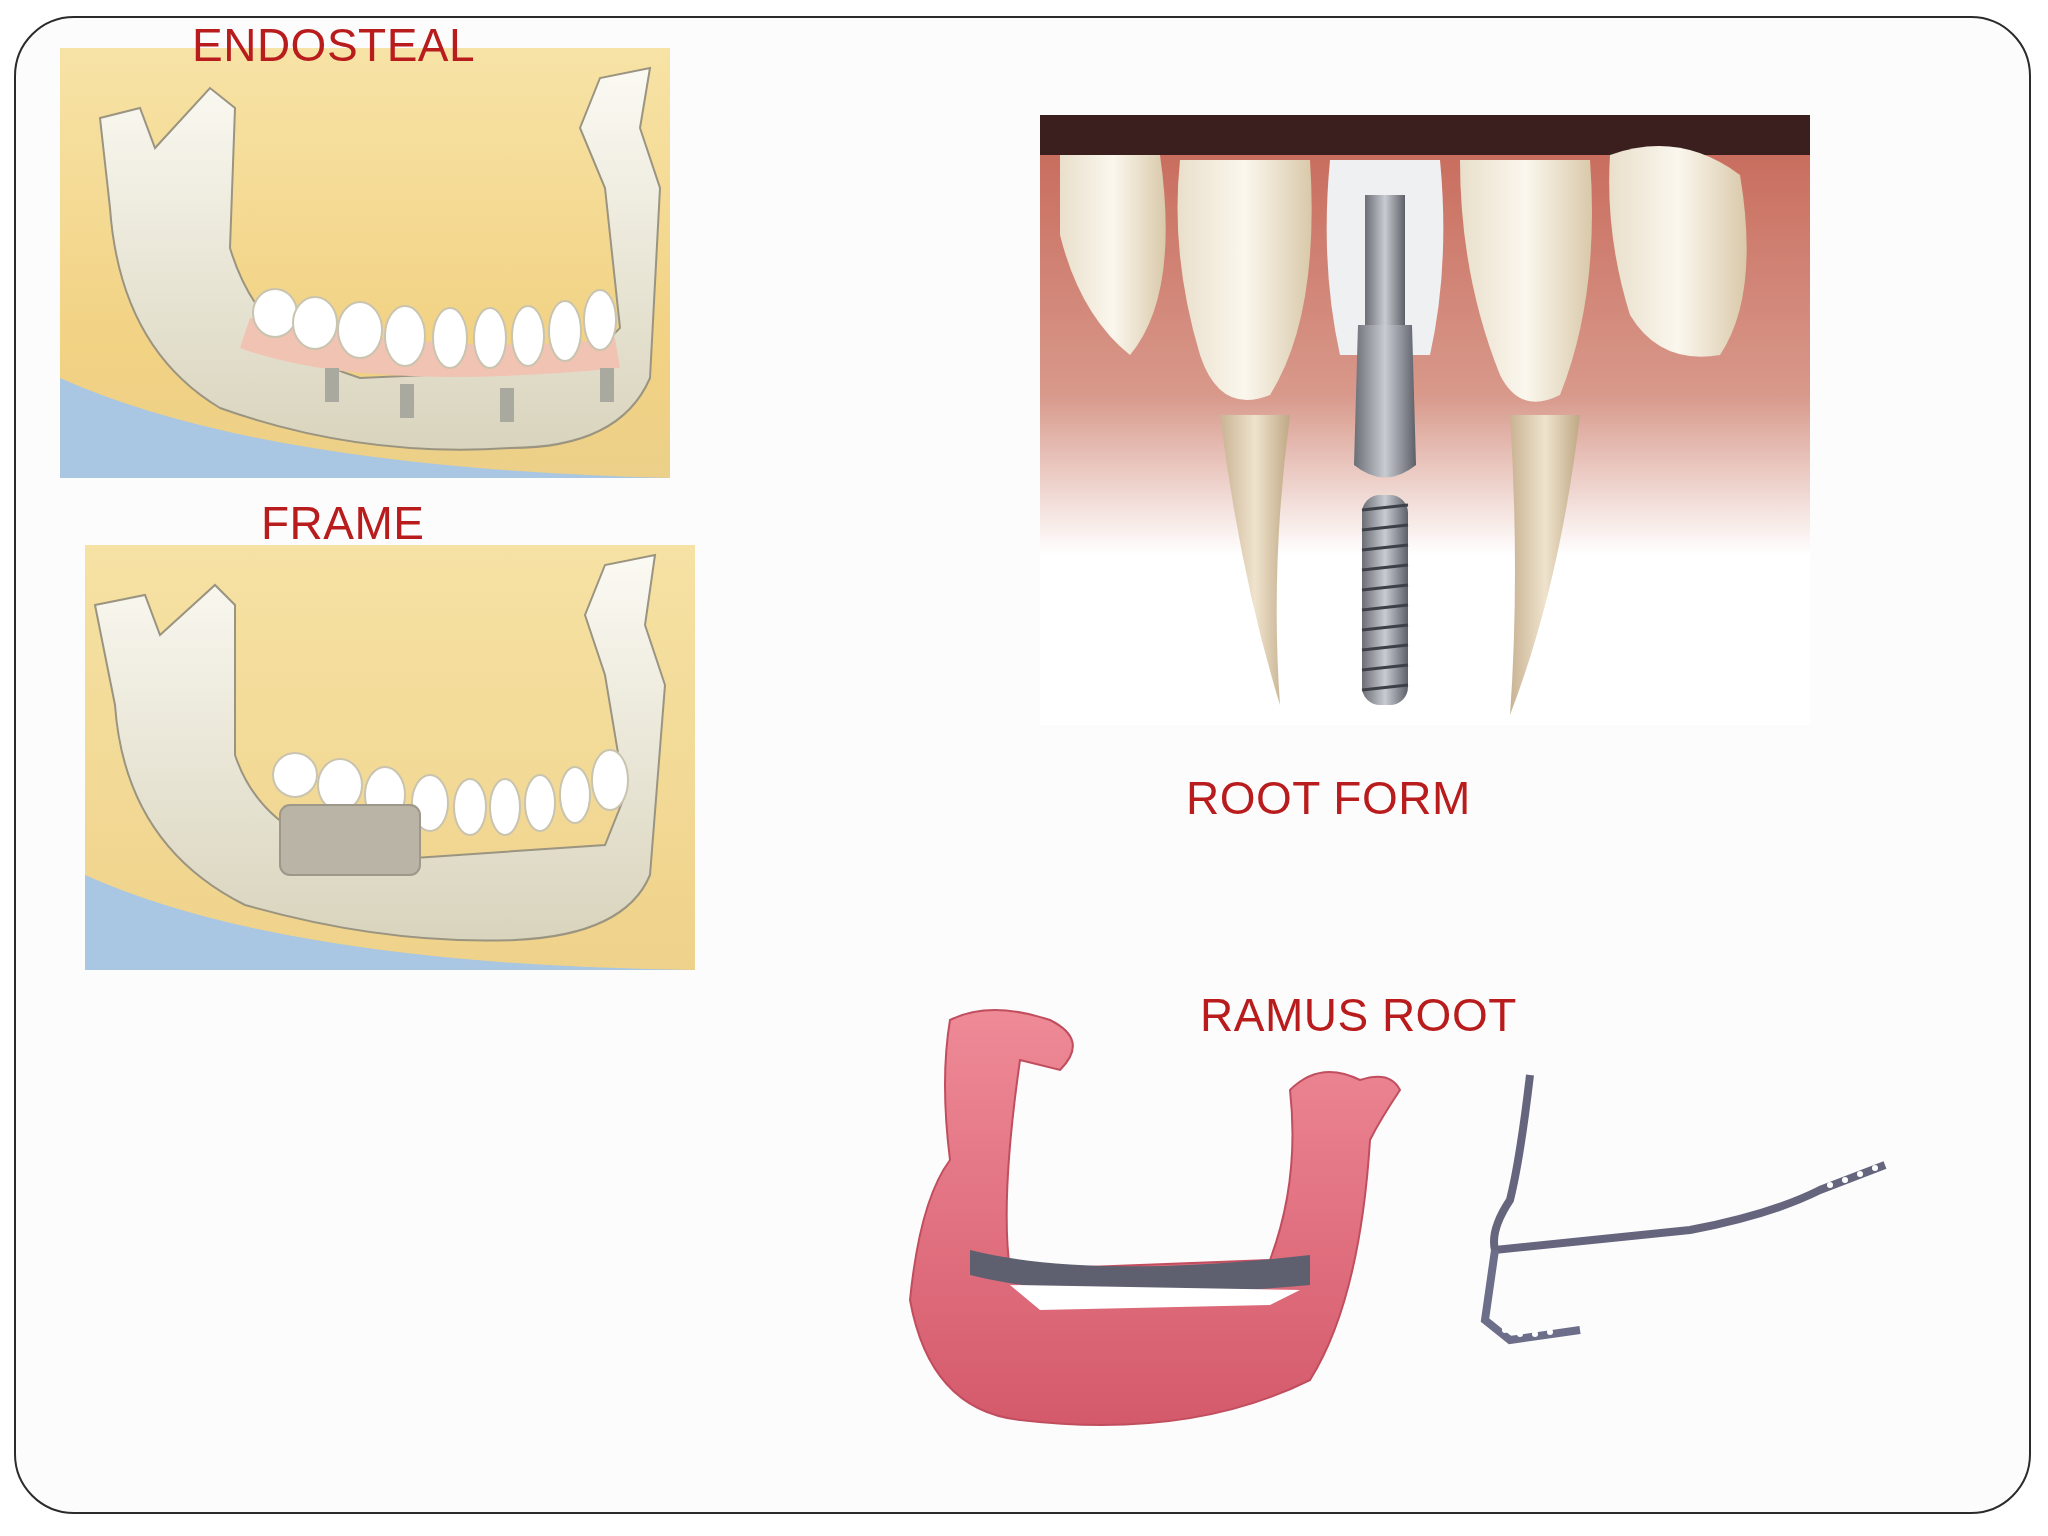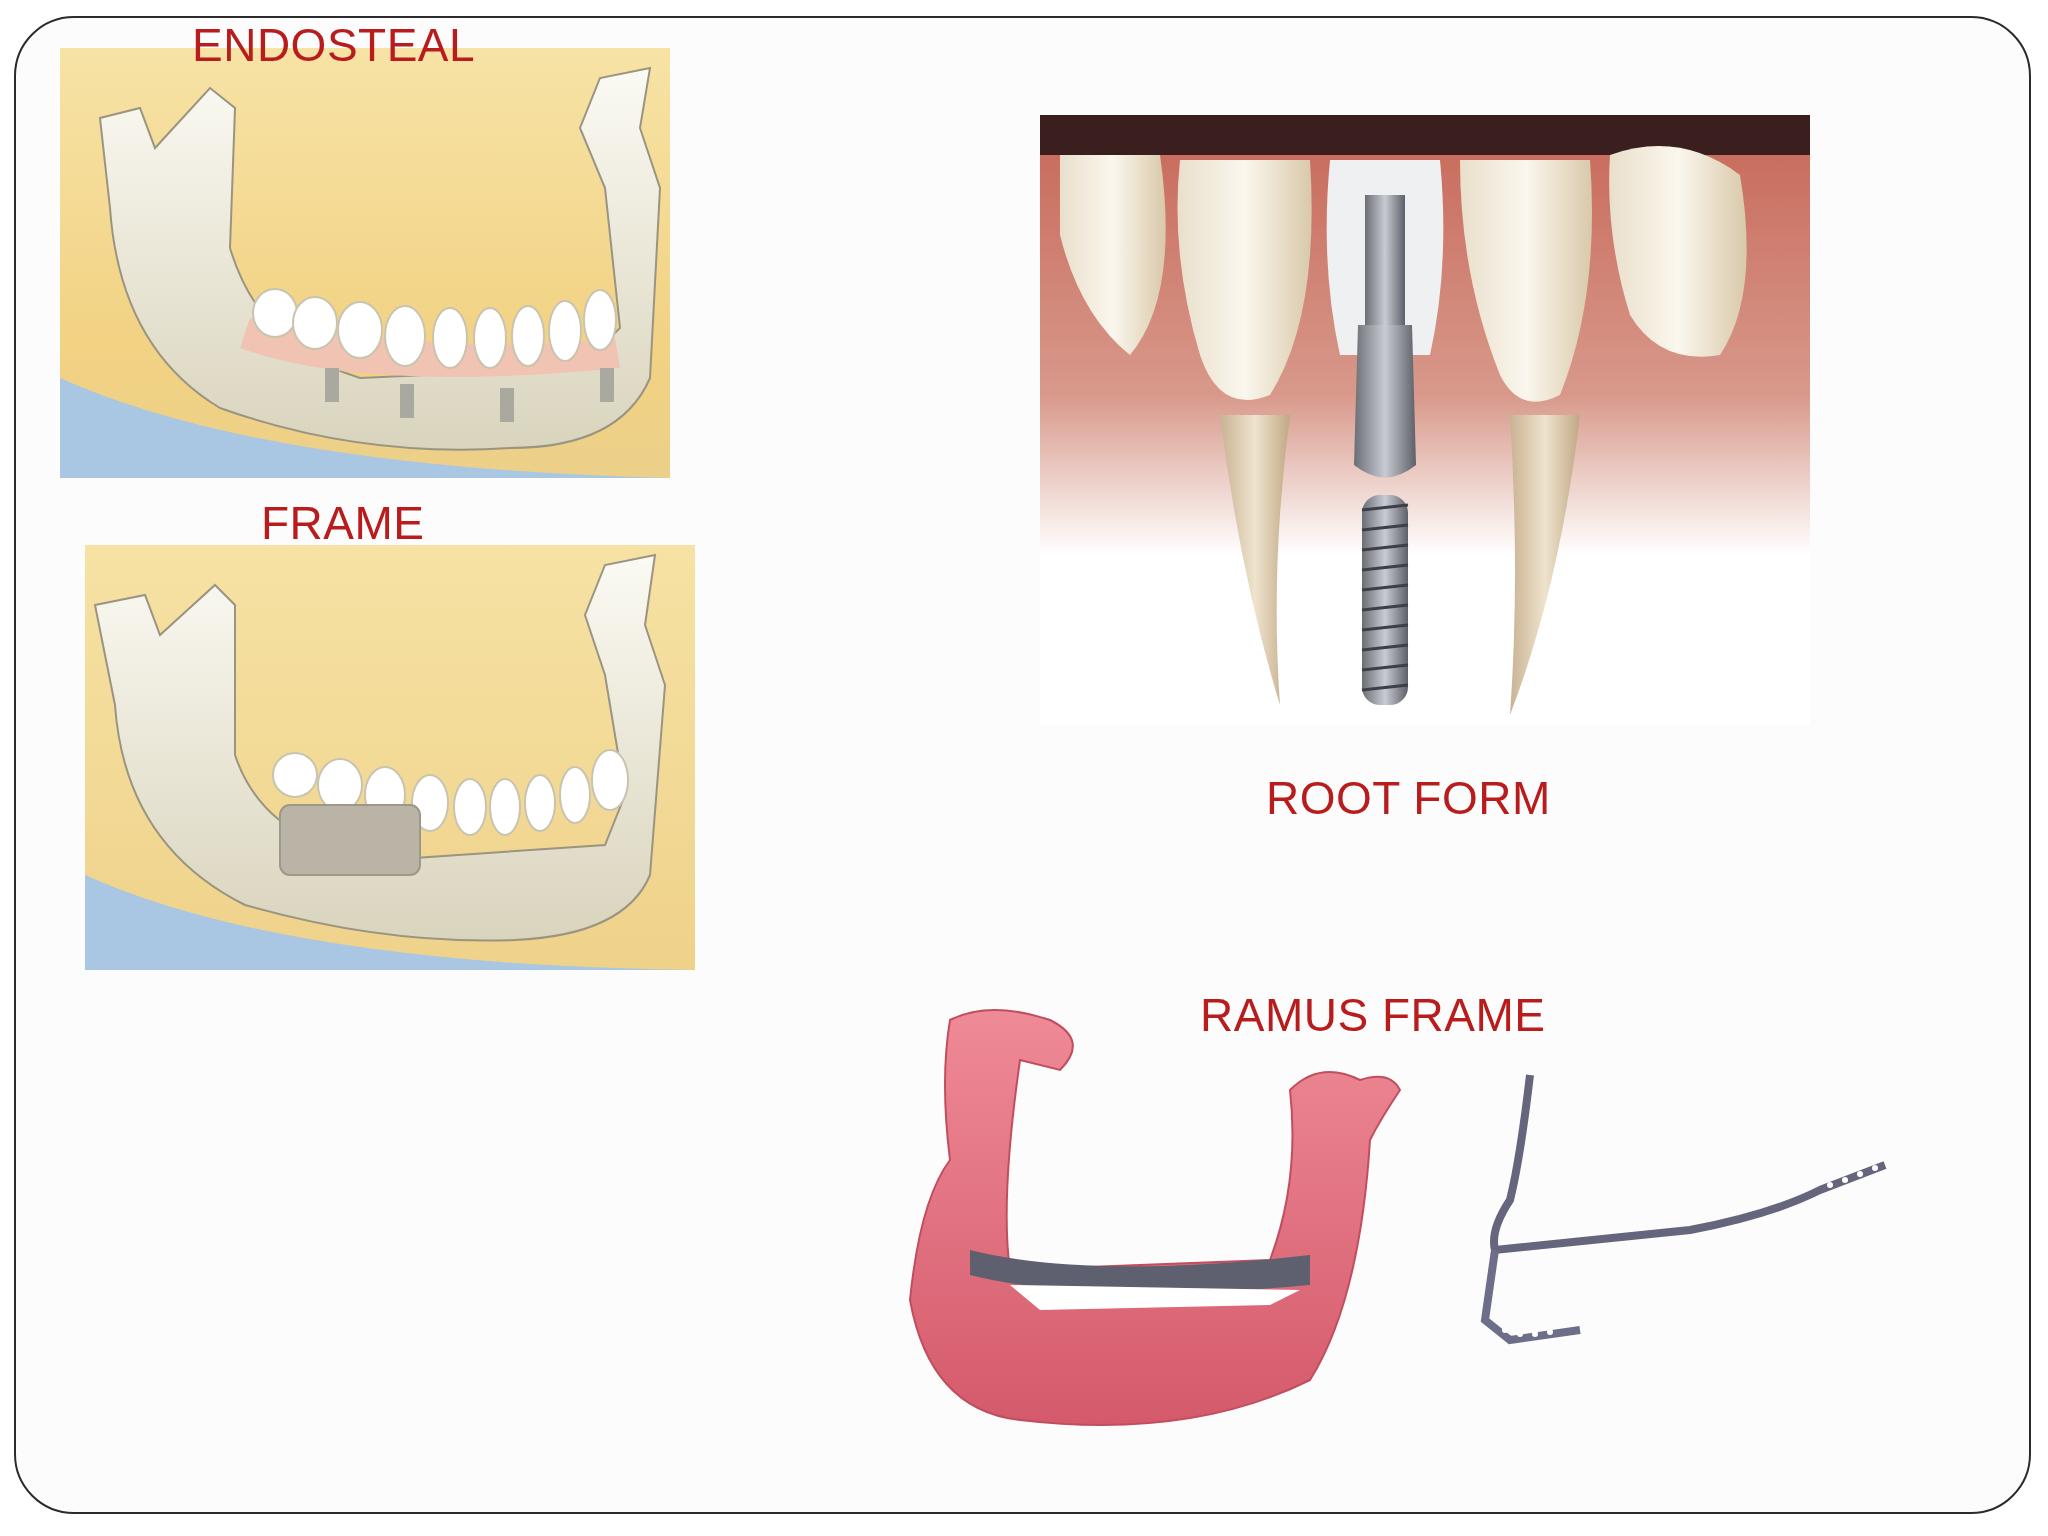--- a/index.html
+++ b/index.html
@@ -131,21 +131,21 @@
     <path d="M20 40 L120 40 Q140 180 90 240 Q40 200 20 120 Z" fill="url(#toothG)"></path>
     <path d="M140 45 L270 45 Q280 200 230 280 Q180 300 160 240 Q130 140 140 45 Z" fill="url(#toothG)"></path>
     <path d="M290 45 L400 45 Q410 150 390 240 L300 240 Q280 150 290 45 Z" fill="#eef0f2"></path>
     <path d="M420 45 L550 45 Q560 180 520 280 Q480 300 460 260 Q420 160 420 45 Z" fill="url(#toothG)"></path>
     <path d="M570 40 Q640 15 700 60 Q720 180 680 240 Q620 250 590 200 Q565 120 570 40 Z" fill="url(#toothG)"></path>
 
     <rect x="325" y="80" width="40" height="140" fill="url(#metalG)"></rect>
     <path d="M318 210 L372 210 L376 350 Q345 375 314 350 Z" fill="url(#metalG)"></path>
   </svg>
 </div>
-<div class="label" style="left:1266px;top:775px;">ROOT FORM</div>
+<div class="label" style="left:1186px;top:775px;">ROOT FORM</div>
 
 <div class="panel" style="left:890px;top:1000px;width:1050px;height:460px;">
   <svg width="1050" height="460" viewBox="0 0 1050 460">
     <defs>
       <linearGradient id="pinkG" x1="0" y1="0" x2="0" y2="1">
         <stop offset="0" stop-color="#ef8a97"></stop>
           <stop offset="1" stop-color="#d45a6b"></stop>
       </linearGradient>
     </defs>
 
@@ -161,13 +161,13 @@
         <circle cx="955" cy="180" r="3"></circle>
         <circle cx="970" cy="174" r="3"></circle>
         <circle cx="985" cy="168" r="3"></circle>
       <circle cx="615" cy="330" r="3"></circle>
         <circle cx="630" cy="334" r="3"></circle>
         <circle cx="645" cy="334" r="3"></circle>
         <circle cx="660" cy="332" r="3"></circle>
       </g>
   </svg>
 </div>
-<div class="label" style="left:1200px;top:992px;">RAMUS FRAME</div>
+<div class="label" style="left:1200px;top:992px;">RAMUS ROOT</div>
 
 </body></html>

